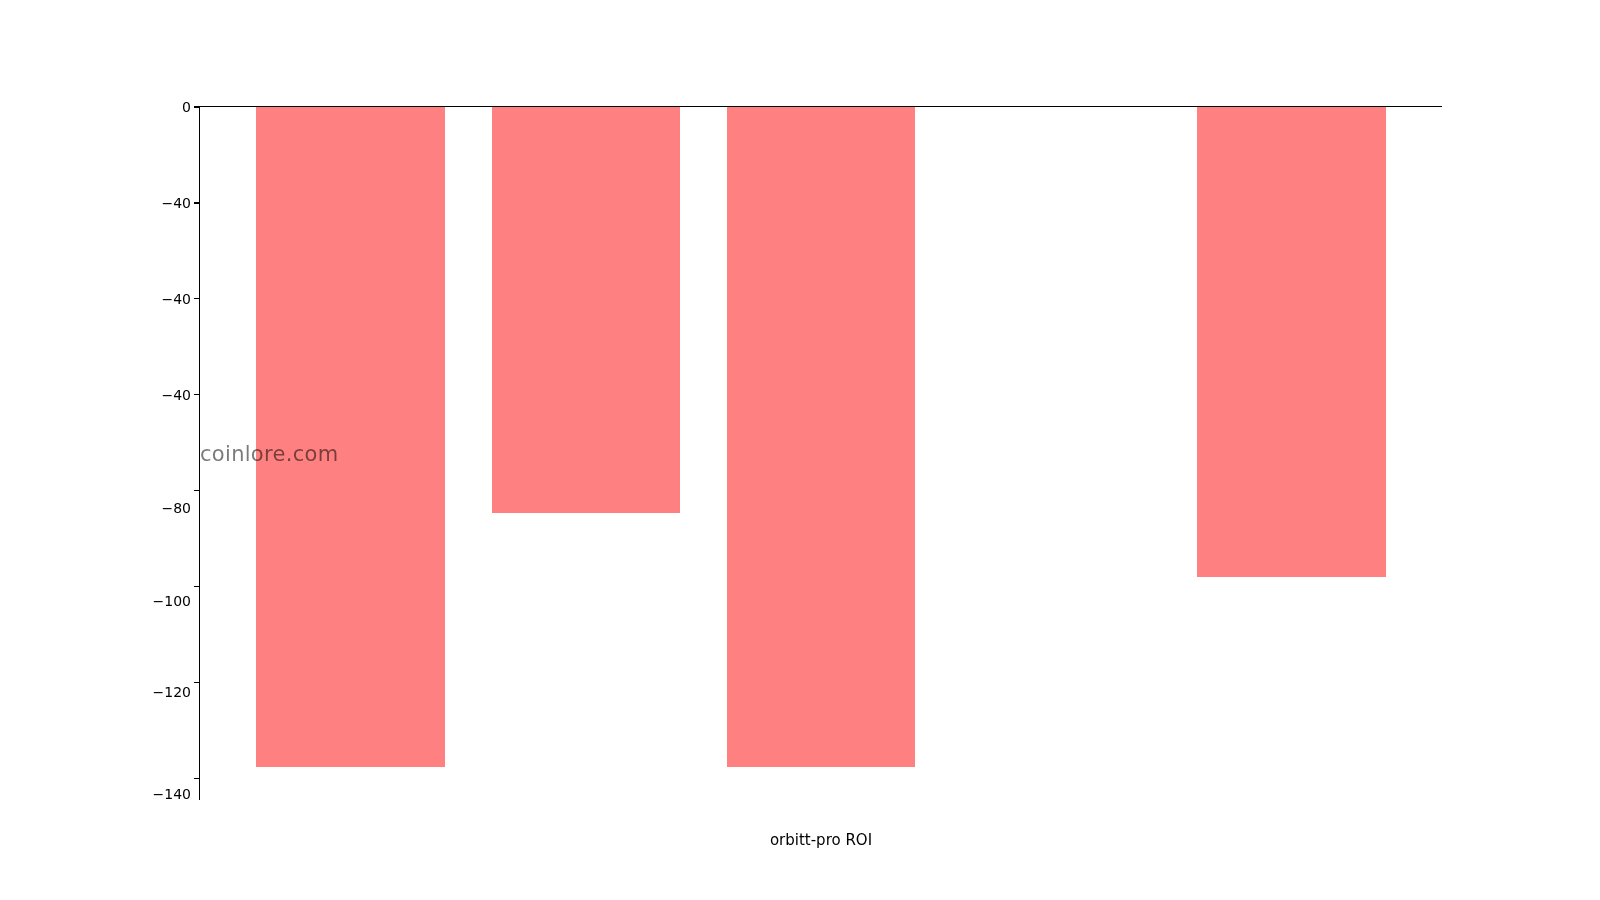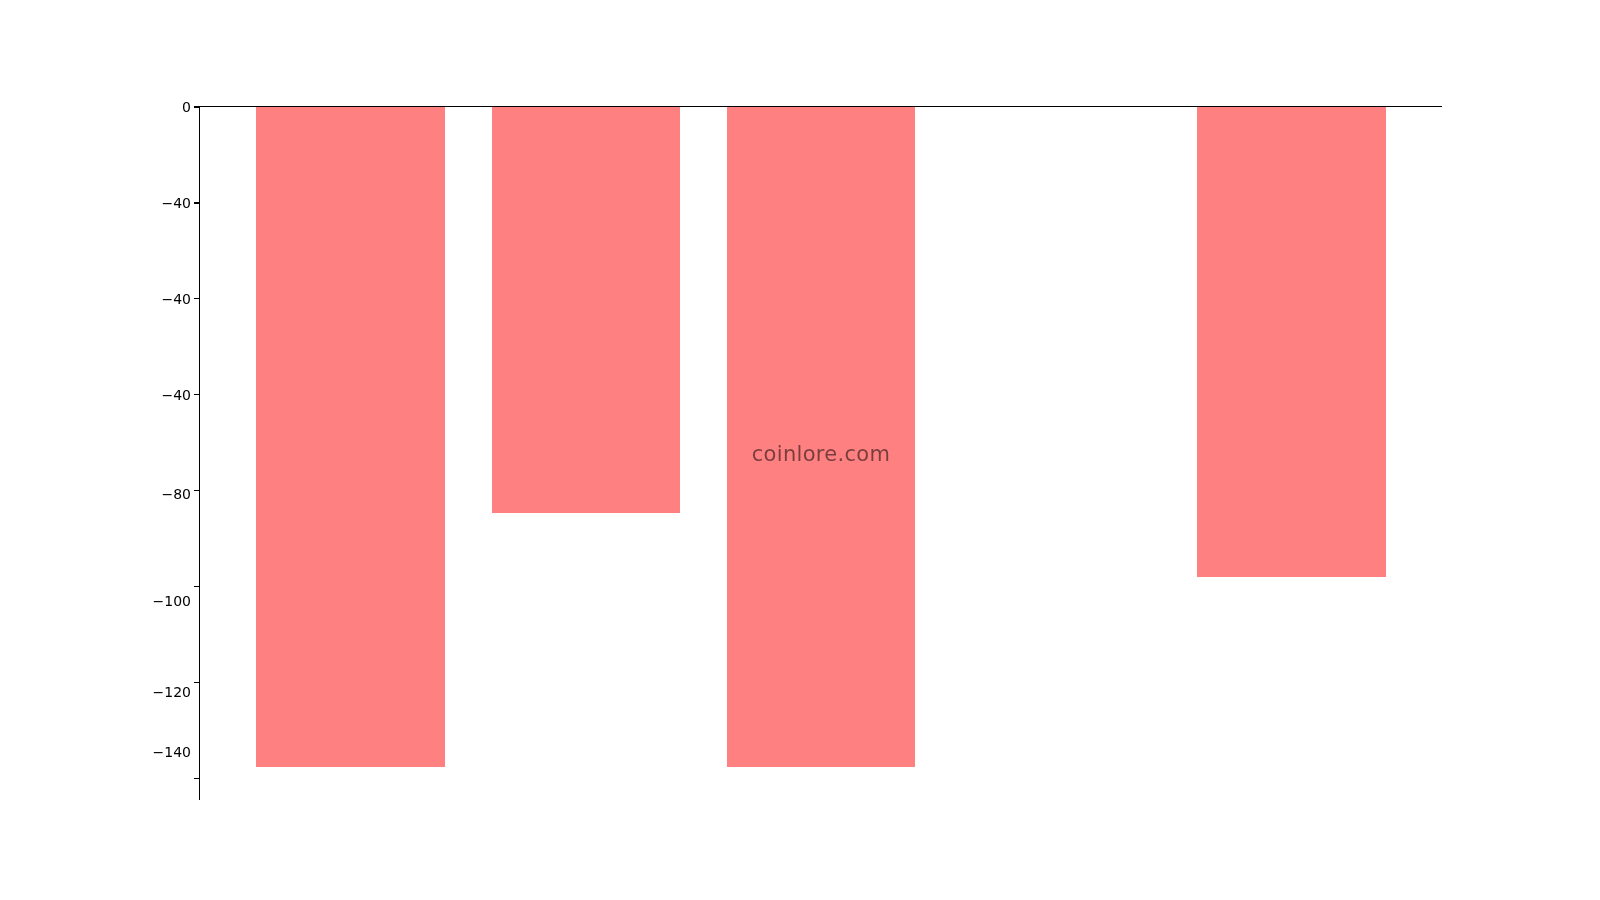--- a/index.html
+++ b/index.html
@@ -56,21 +56,20 @@
     color: #000000;
     white-space: nowrap;
     line-height: 1;
   }
   .watermark {
     position: absolute;
     left: 0;
     top: 50%;
     width: 100%;
     transform: translateY(-50%);
-    text-align: center;
     font-size: 21px;
     color: rgba(0, 0, 0, 0.52);
     letter-spacing: 0.3px;
   }
   .xlabel {
     position: absolute;
     left: 200px;
     top: 831px;
     width: 1242px;
     text-align: center;
@@ -94,23 +93,24 @@
     <div id="yticks">
         <div class="tick-dash" style="left: -6.3px; top: -0.65px; background: rgb(0, 0, 0);"></div>
         <div class="tick-label" style="top: 0px;">0</div>
         <div class="tick-dash" style="left: -6.3px; top: 95.267px; background: rgb(0, 0, 0);"></div>
         <div class="tick-label" style="top: 95.917px;">−40</div>
         <div class="tick-dash" style="left: -6.3px; top: 191.184px; background: rgb(0, 0, 0);"></div>
         <div class="tick-label" style="top: 191.834px; margin-left: 29px;">−40</div>
         <div class="tick-dash" style="left: -6.3px; top: 287.101px; background: rgb(0, 0, 0);"></div>
         <div class="tick-label" style="top: 287.751px;">−40</div>
         <div class="tick-dash" style="left: -6.3px; top: 383.018px; background: rgb(0, 0, 0);"></div>
-        <div class="tick-label" style="top: 387px; text-align: right;">−80</div>
+        <div class="tick-label" style="top: 401px; text-align: right;">−80</div>
         <div class="tick-dash" style="left: -6.3px; top: 478.935px; background: rgb(0, 0, 0);"></div>
         <div class="tick-label" style="top: 494px;">−100</div>
         <div class="tick-dash" style="left: -6.3px; top: 574.852px; background: rgb(0, 0, 0);"></div>
         <div class="tick-label" style="top: 575.502px; margin-top: 9px;">−120</div>
         <div class="tick-dash" style="left: -6.3px; top: 670.769px; background: rgb(0, 0, 0);"></div>
-        <div class="tick-label" style="top: 645px;">−140</div>
+        <div class="tick-label" style="top: 687px;">−140</div>
       </div>
     <div class="watermark">coinlore.com</div>
   </div>
+  <div class="xlabel">orbitt-pro ROI</div>
 </div>
 
 </body></html>

